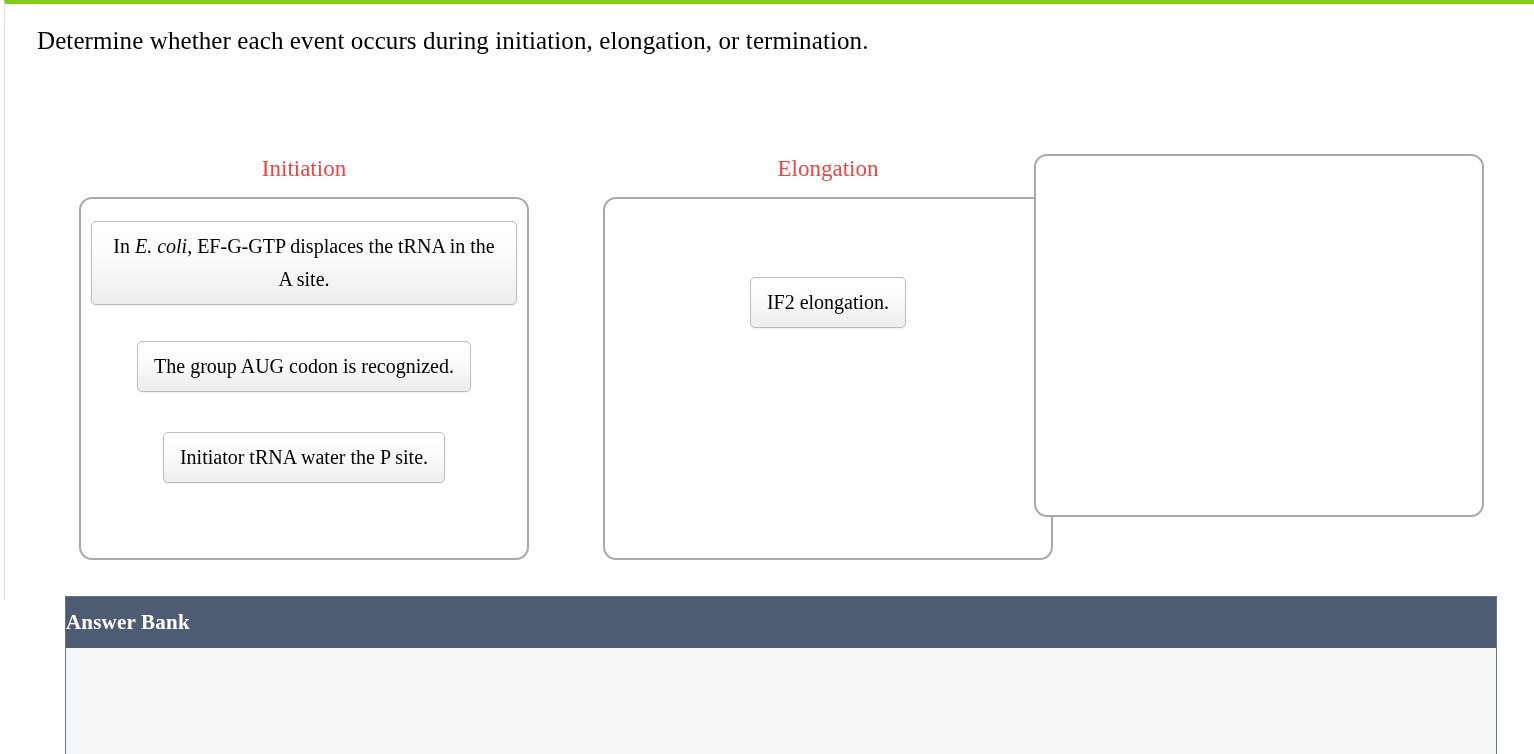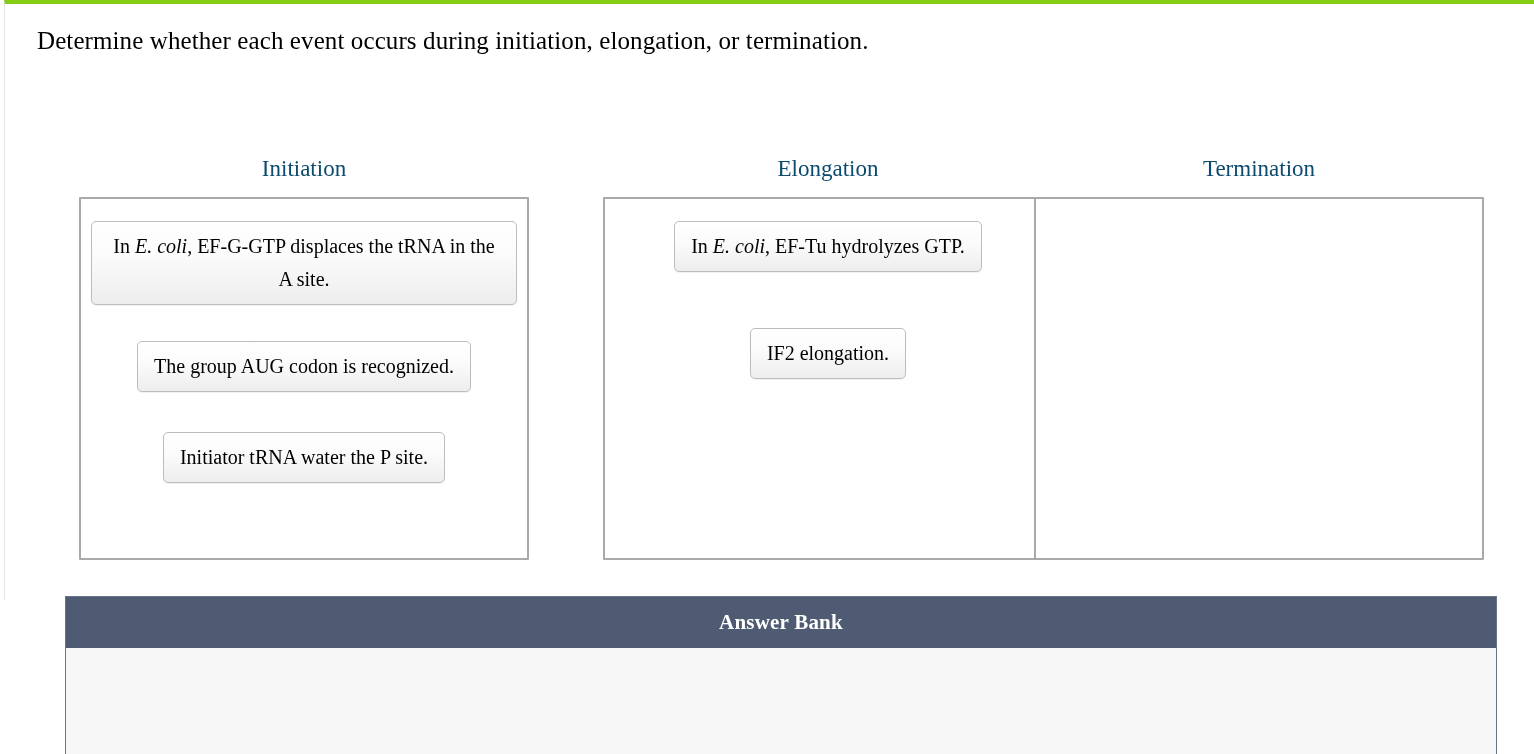--- a/index.html
+++ b/index.html
@@ -53,28 +53,28 @@
     top: 0;
   }
   .column.c0 { left: 74px;   width: 450px; }
   .column.c1 { left: 551px;  width: 450px; margin-left: 47px; }
   .column.c2 { left: 1029px; width: 450px; }
 
   .column-title {
     text-align: center;
     font-size: 23px;
     line-height: 30px;
-    color: #0c4a6e;
+    color: #ef4444;
     margin-bottom: 13px;
   }
 
   .dropzone {
     box-sizing: border-box;
     border: 2px solid #a9a9a9;
-    border-radius: 1px;
+    border-radius: 13px;
     background: #ffffff;
     height: 363px;
     padding: 22px 10px 14px 10px;
     display: flex;
     flex-direction: column;
     align-items: center;
   }
 
   
   .tile {
@@ -105,21 +105,20 @@
     top: 592px;
     width: 1432px;
     box-sizing: border-box;
     border: 1px solid #6b7casdf;
     border: 1px solid #6a7488;
     background: #f7f7f7;
   }
   .answer-bank-header {
     background: #4f5b72;
     color: #ffffff;
-    text-align: center;
     font-size: 21px;
     line-height: 28px;
     padding: 11px 0 12px 0;
     font-weight: bold;
     letter-spacing: 0.2px;
   }
   .answer-bank-body {
     background: #f7f7f7;
     height: 100px;
     padding: 10px 12px;
@@ -143,30 +142,28 @@
         <div class="spacer-sm"></div>
         <div class="tile auto">The group AUG codon is recognized.</div>
         <div class="spacer-md"></div>
         <div class="tile auto">Initiator tRNA water the P site.</div>
       </div>
     </div>
 
     <div class="column c1">
       <div class="column-title">Elongation</div>
       <div class="dropzone">
-        <div class="tile auto">In <span class="it">E. coli</span>, EF-Tu hydrolyzes GTP.</div>
         <div class="spacer-lg"></div>
         <div class="spacer-lg"></div>
         <div class="tile auto">IF2 elongation.</div>
         <div class="spacer-lg"></div>
       </div>
     </div>
 
     <div class="column c2">
-      <div class="column-title">Termination</div>
       <div class="dropzone"></div>
     </div>
 
   </div>
 
   <div class="answer-bank">
     <div class="answer-bank-header">Answer Bank</div>
     <div class="answer-bank-body"></div>
   </div>
 

